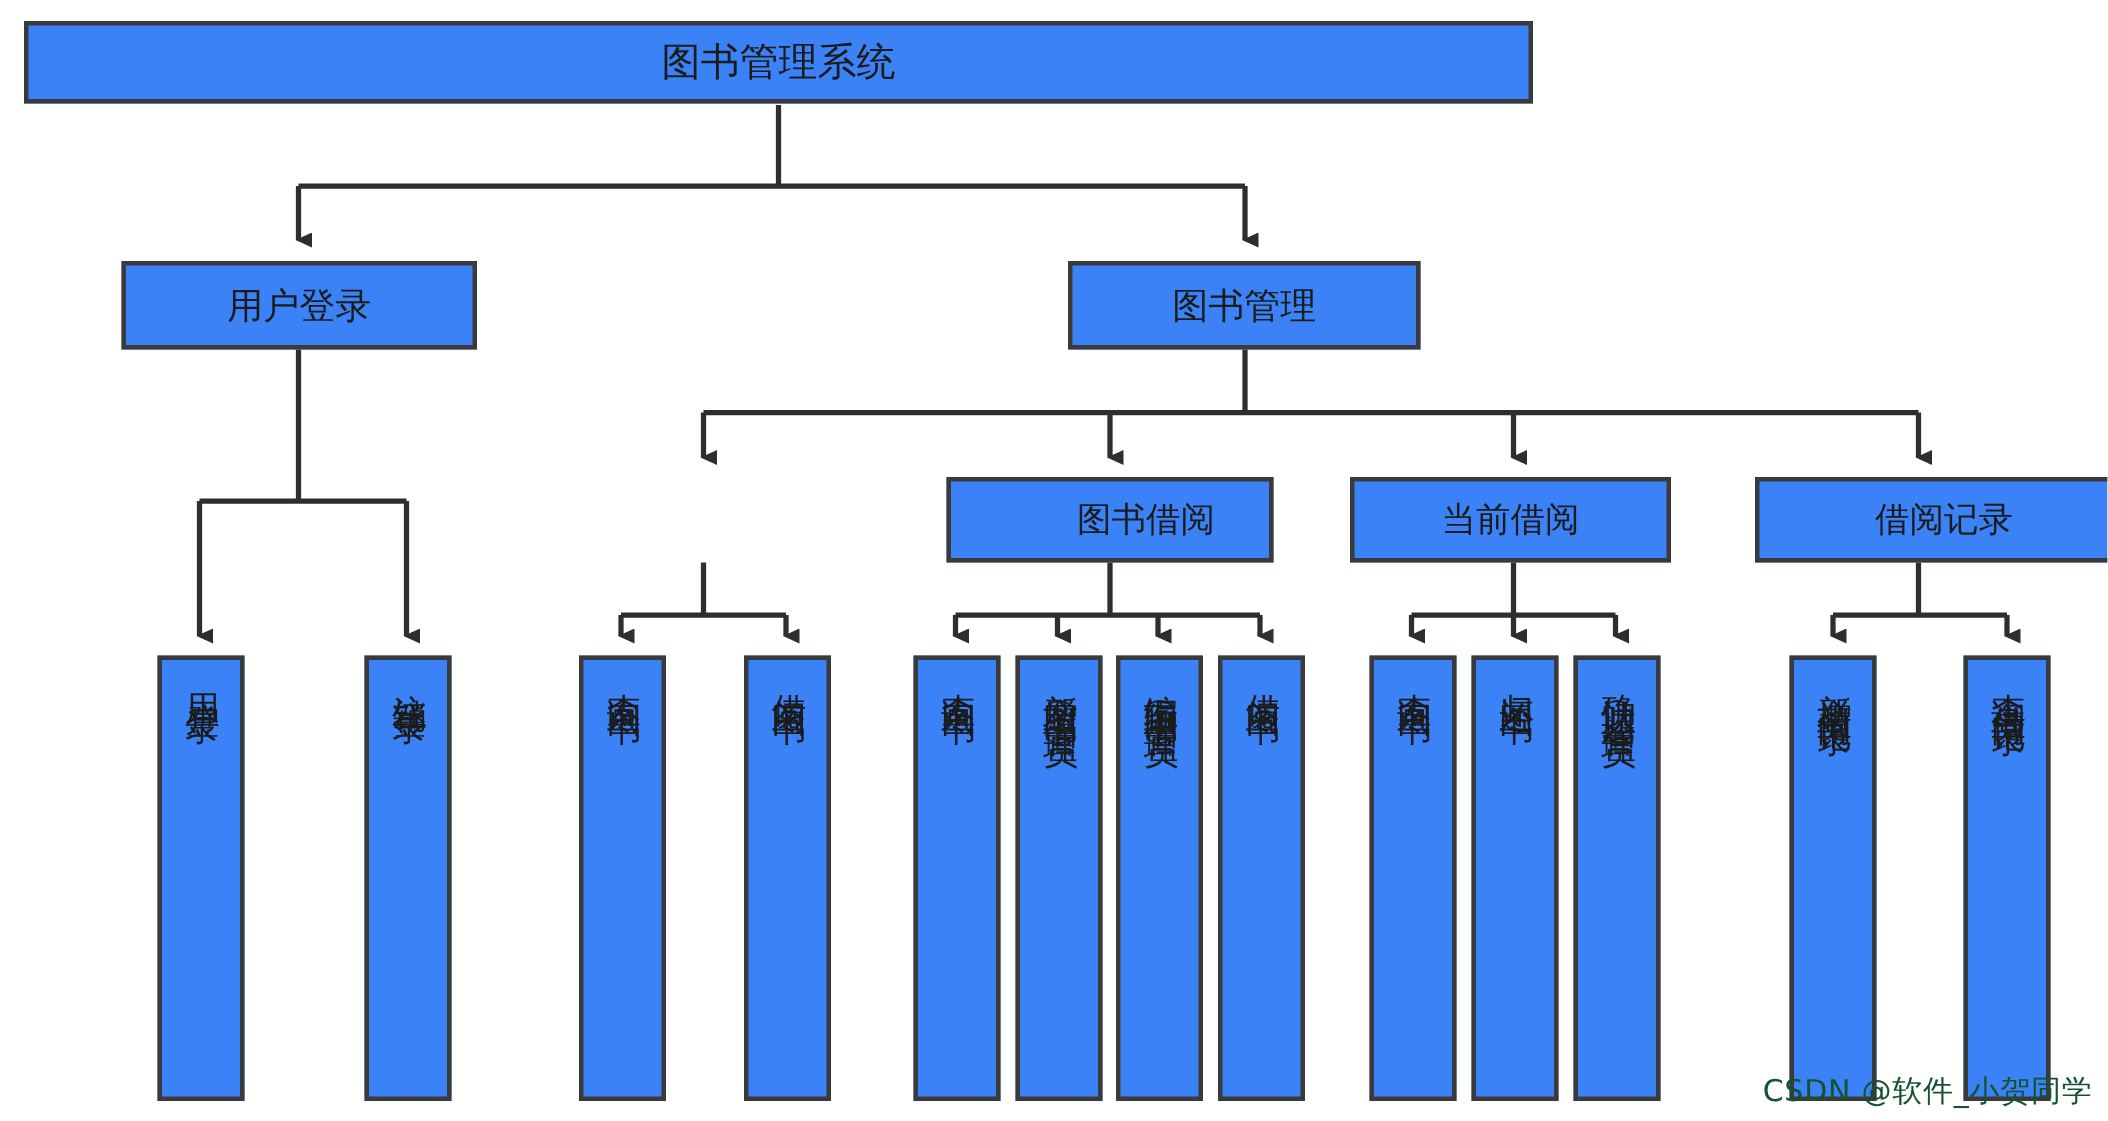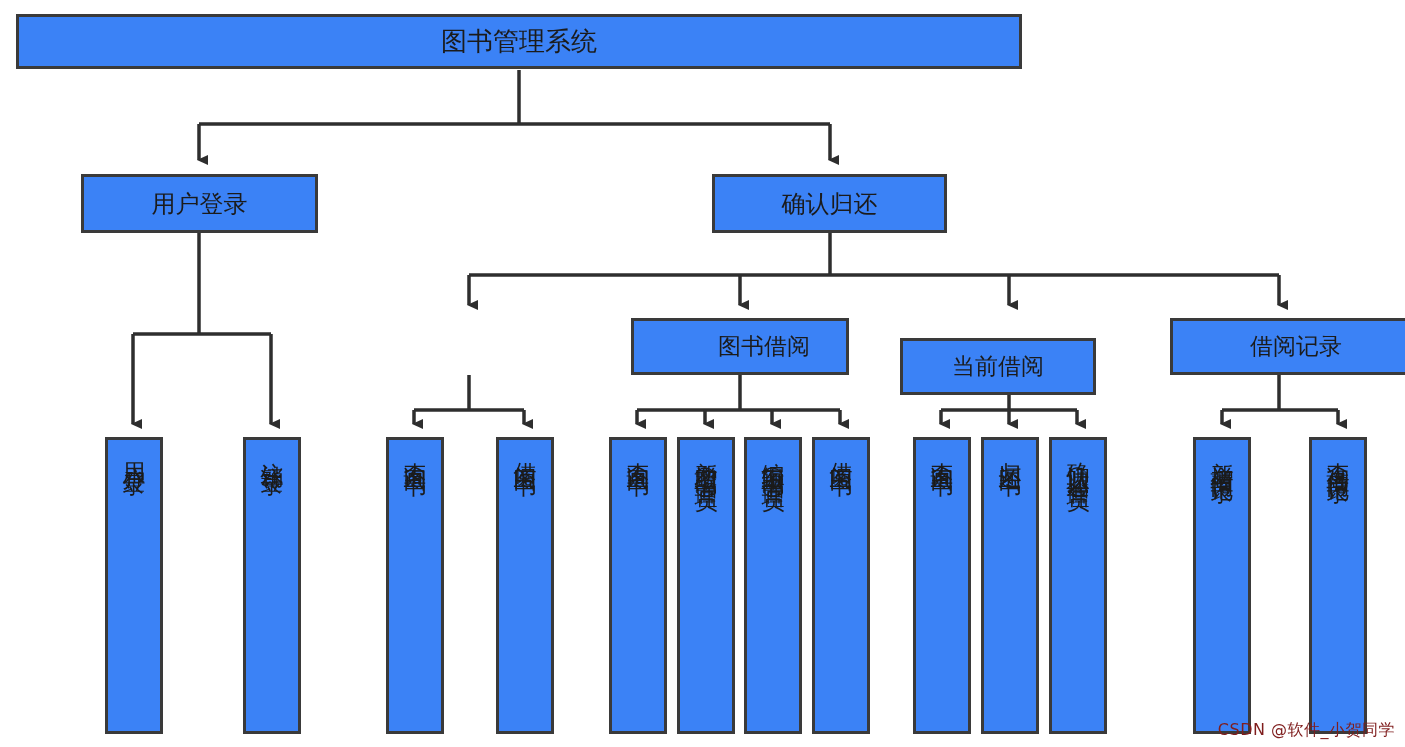--- a/index.html
+++ b/index.html
@@ -55,22 +55,22 @@
     text-orientation: upright;
     letter-spacing: 4px;
     line-height: 1;
     white-space: nowrap;
     display: block;
   }
   .watermark {
     position: absolute;
     right: 10px;
     bottom: 6px;
-    font-size: 16px;
-    color: #7f1d1d;
+    font-size: 20px;
+    color: #14532d;
     white-space: nowrap;
     letter-spacing: 0.5px;
   }
 </style>
 </head>
 <body>
 
 <div id="canvas">
 
   <svg class="wires" viewBox="0 0 1405 747">
@@ -126,27 +126,27 @@
   </svg>
 
   <div class="node root" style="left:16px; top:14px; width:1006px; height:55px;">
     <span>图书管理系统</span>
   </div>
 
   <div class="node lvl2" style="left:81px; top:174px; width:237px; height:59px;">
     <span>用户登录</span>
   </div>
   <div class="node lvl2" style="left:712px; top:174px; width:235px; height:59px;">
-    <span>确认归还</span>
+    <span>图书管理</span>
   </div>
 
   <div class="node lvl3" style="left:631px; top:318px; width:218px; height:57px;padding-left:48px;">
     <span>图书借阅</span>
   </div>
-  <div class="node lvl3" style="left:900px; top:318px; width:196px; height:57px;margin-top:20px;">
+  <div class="node lvl3" style="left:900px; top:318px; width:214px; height:57px;">
     <span>当前借阅</span>
   </div>
   <div class="node lvl3" style="left:1170px; top:318px; width:252px; height:57px;">
     <span>借阅记录</span>
   </div>
 
   <div class="node leaf" style="left:105px; top:437px; width:58px; height:297px;">
     <span class="vtext">用户登录</span>
   </div>
   <div class="node leaf" style="left:243px; top:437px; width:58px; height:297px;">

